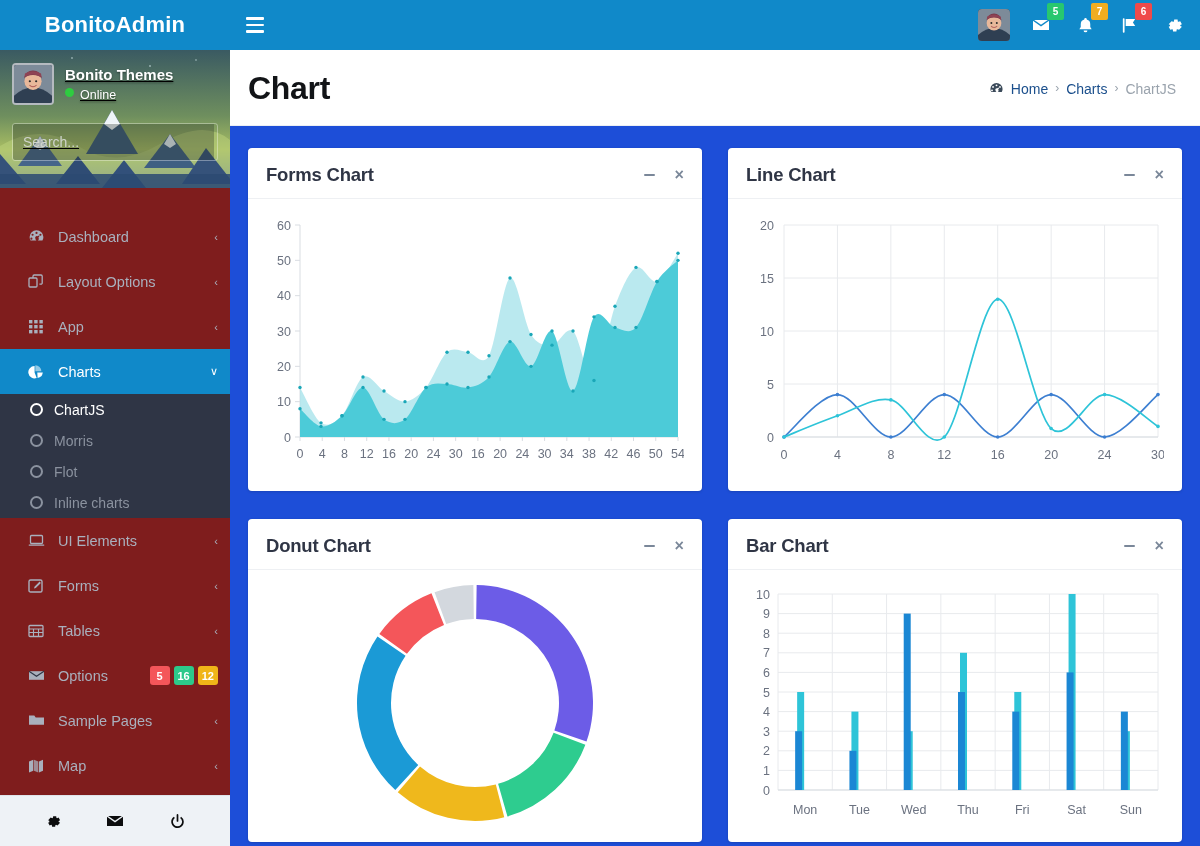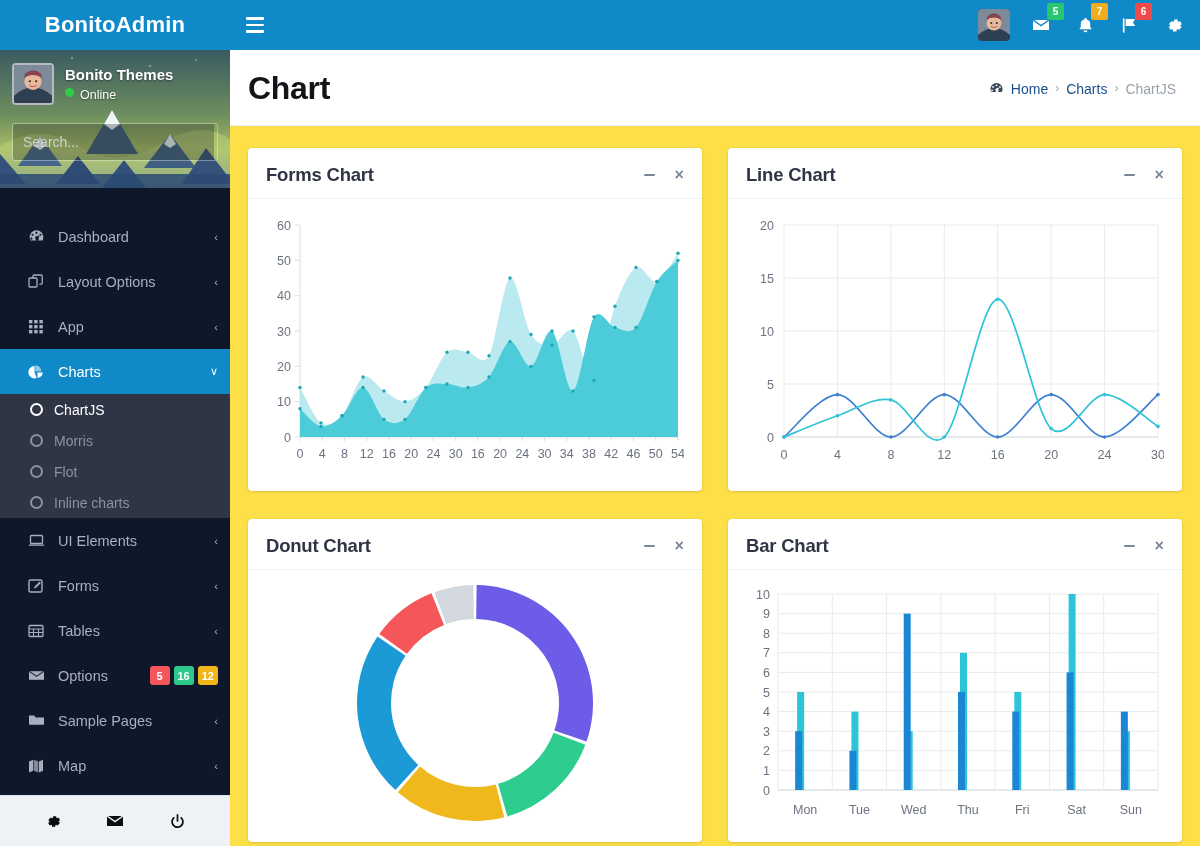--- a/index.html
+++ b/index.html
@@ -34,29 +34,29 @@
     display: flex; align-items: center; justify-content: center; padding: 0 3px;
     line-height: 1;
   }
   .badge-green { background: #28c76f; }
   .badge-yellow { background: #f0ad20; }
   .badge-red { background: #ef4a4a; }
 
   
   .sidebar {
     position: absolute; top: 0; left: 0; width: 230px; height: 846px;
-    background: #0f172a; z-index: 40; display: flex; flex-direction: column;
+    background: #7f1d1d; z-index: 40; display: flex; flex-direction: column;
   }
   .brand {
     height: 50px; background: #1089c9; display: flex; align-items: center;
     justify-content: center; color: #fff; font-size: 22px; font-weight: 600;
     letter-spacing: .2px; flex: none; cursor: pointer;
   }
   .sb-header {
-    position: relative; height: 160px; flex: none; overflow: hidden;
+    position: relative; height: 160px; flex: none; overflow: hidden; text-decoration: underline;
   }
   .sb-bg { position: absolute; inset: 0; }
   .profile { position: relative; display: flex; align-items: center; padding: 13px 0 0 12px; gap: 11px; }
   .p-avatar { width: 42px; height: 42px; border-radius: 4px; overflow: hidden; background: #2b3a4a;
     border: 2px solid rgba(255,255,255,.65); flex: none; }
   .p-name { color: #fff; font-size: 15px; font-weight: 600; text-shadow: 0 1px 2px rgba(0,0,0,.45); }
   .p-status { display: flex; align-items: flex-start; gap: 6px; margin-top: 5px; }
   .p-dot { width: 9px; height: 9px; border-radius: 50%; background: #2ecc40; display: inline-block; }
   .p-status-label { color: #fff; font-size: 12.5px; text-shadow: 0 1px 2px rgba(0,0,0,.45); }
   .search-row { position: relative; display: flex; margin: 18px 12px 0 12px;
@@ -94,21 +94,21 @@
   .s-item.active .s-ring { border-color: #fff; }
   .sb-footer {
     height: 51px; flex: none; background: #eef2f6; display: flex; align-items: center;
     justify-content: space-around; padding: 0 22px; border-top: 1px solid #dfe4ea;
   }
   .sb-footer .f-btn { cursor: pointer; display: flex; align-items: center; justify-content: center; }
   .sb-footer svg { fill: #0c0d0e; }
 
   
   .content { position: absolute; top: 50px; left: 230px; right: 0; bottom: 0;
-    background: #fde047; overflow: hidden; }
+    background: #1d4ed8; overflow: hidden; }
   .content-header {
     background: #fff; padding: 20px 24px 18px 18px; display: flex; align-items: center;
     border-bottom: 1px solid #eceff3;
   }
   .page-title { font-size: 32px; font-weight: 600; color: #121417; letter-spacing: -.3px; }
   .breadcrumb { margin-left: auto; display: flex; gap: 7px;
     font-size: 14px; color: #4c5a6b; }
   .bc-icon svg { fill: #3b4a5a; display: block; }
   .bc-link { color: #1b4f8c; cursor: pointer; }
   .bc-sep { color: #9aa3ad; font-size: 12px; }

